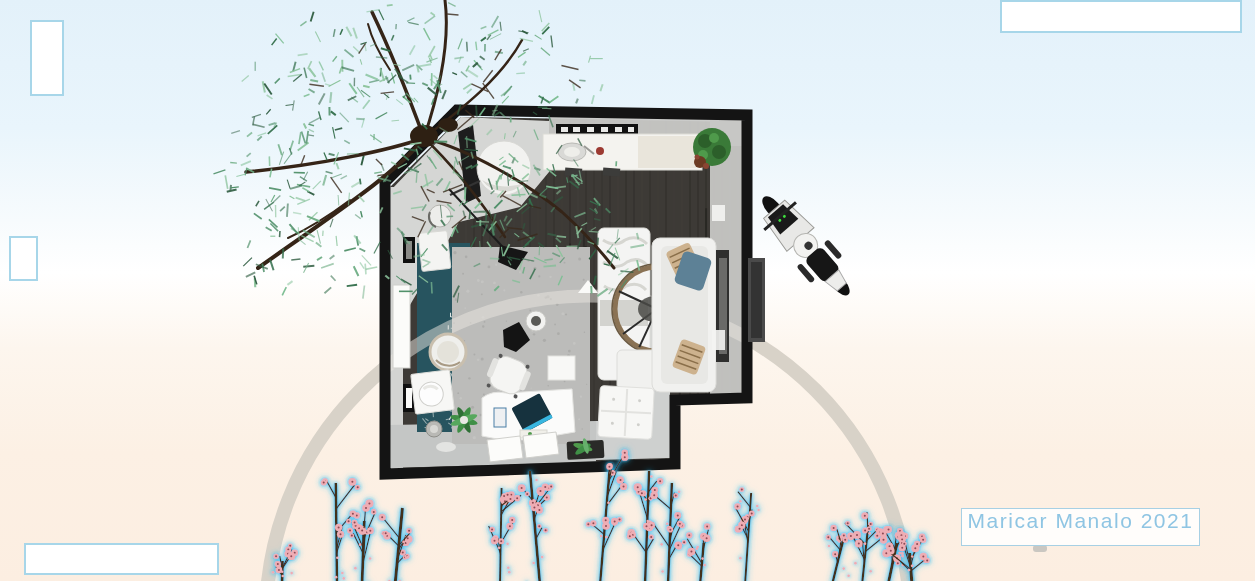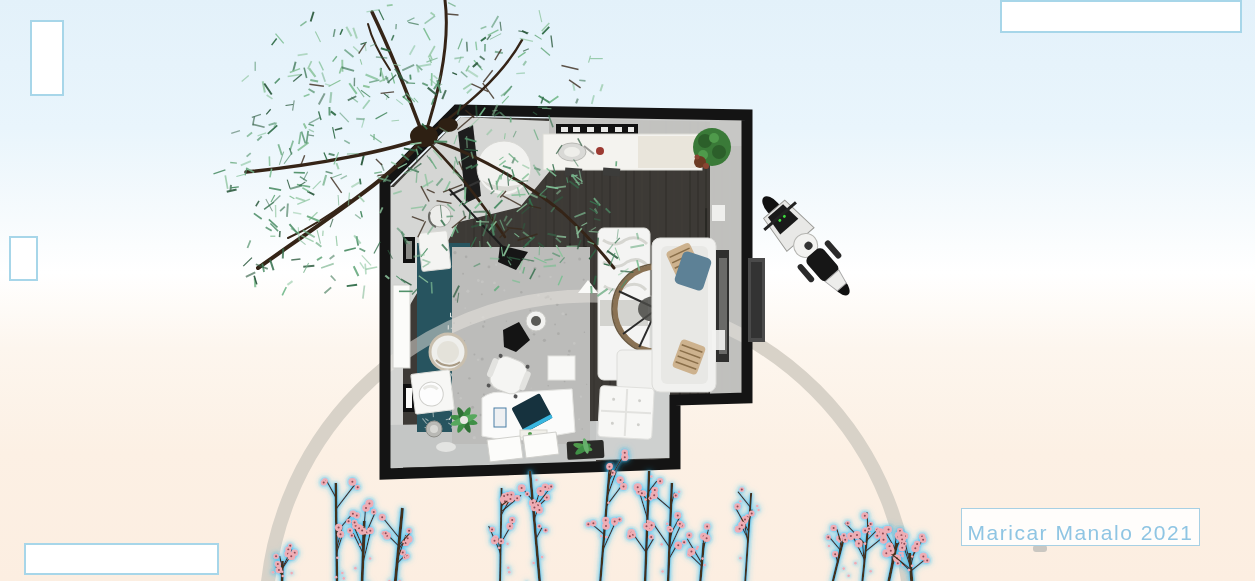--- a/index.html
+++ b/index.html
@@ -7,21 +7,21 @@
   .stage{position:relative;width:1255px;height:581px;overflow:hidden;
     background:linear-gradient(180deg,#e3f1fa 0%,#e9f5fc 22%,#f7fbfd 38%,#ffffff 47%,#fdf6ee 60%,#fcf0e4 78%,#fceee1 100%);}
   svg.scene{position:absolute;left:0;top:0;}
   .uibox{position:absolute;background:#ffffff;border:2px solid #a7d6e9;box-sizing:border-box;}
   .box-a{left:30px;top:20px;width:34px;height:76px;}
   .box-b{left:9px;top:236px;width:29px;height:45px;}
   .field-tr{left:1000px;top:0px;width:242px;height:33px;}
   .field-bl{left:24px;top:543px;width:195px;height:32px;}
   .watermark{position:absolute;left:961px;top:508px;width:239px;height:38px;
     background:#fffdfb;border:1px solid #a7d0e4;box-sizing:border-box;
-    display:flex;align-items:flex-end;justify-content:center;
+    display:flex;align-items:flex-start;justify-content:center;
     color:#8fc5e3;font-size:21px;letter-spacing:1.5px;white-space:nowrap;}
   .smudge{position:absolute;left:1033px;top:545px;width:14px;height:7px;background:#bdbdb9;border-radius:3px;opacity:.8;}
 </style>
 </head>
 <body>
 
 <div class="stage">
 
 <svg class="scene" width="1255" height="581" viewBox="0 0 1255 581">
   <defs>

